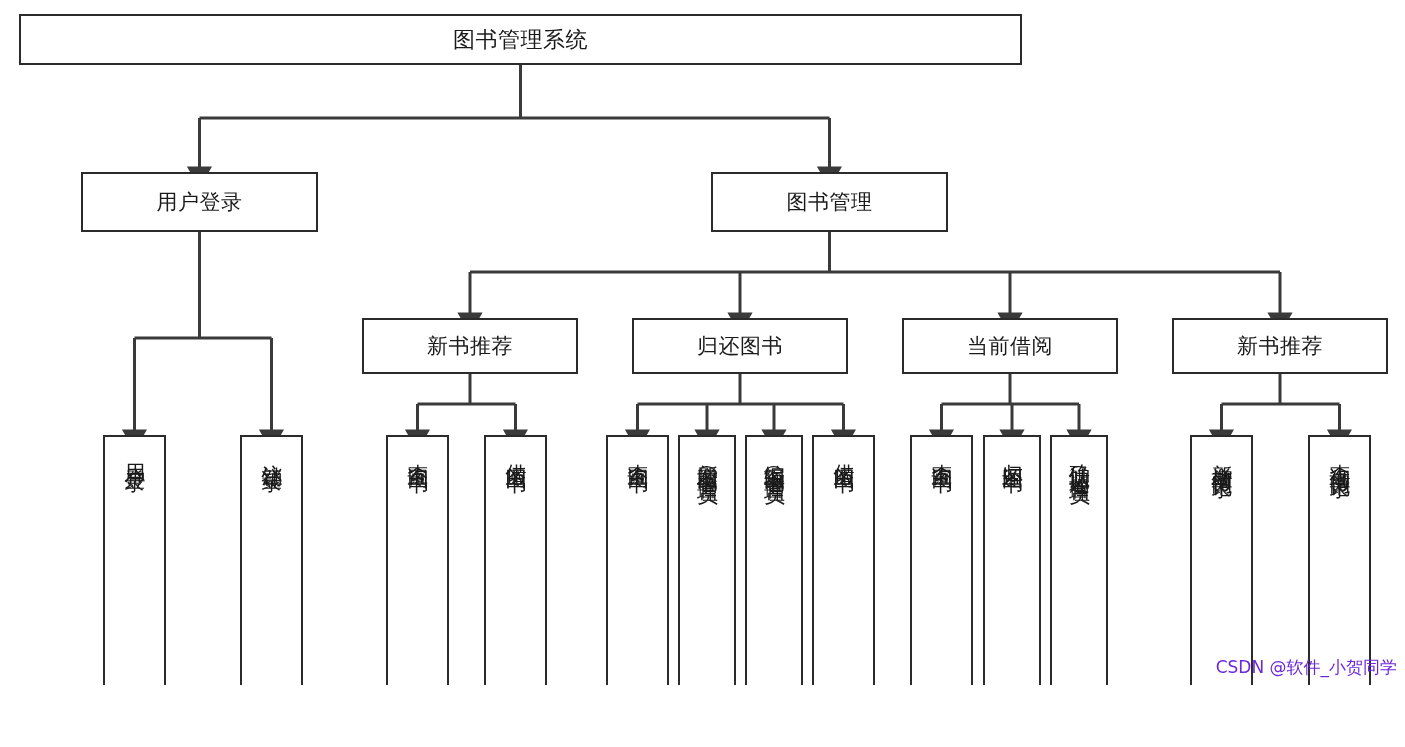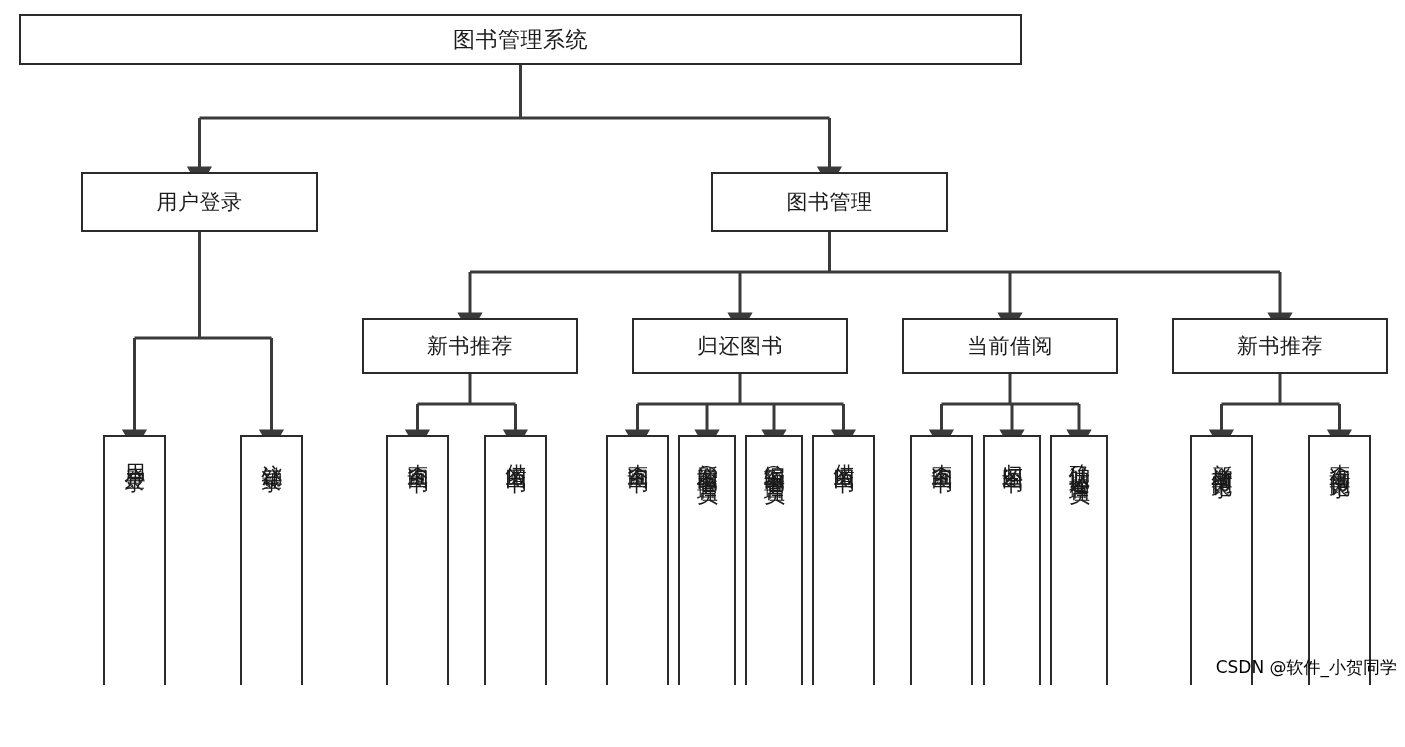--- a/index.html
+++ b/index.html
@@ -64,21 +64,21 @@
     font-size: 21px;
     line-height: 1;
     letter-spacing: 3px;
     text-align: center;
   }
   #watermark {
     position: absolute;
     right: 8px;
     bottom: 6px;
     font-size: 17px;
-    color: #000000;
+    color: #6d28d9;
     z-index: 5;
     white-space: pre;
     user-select: none;
   }
 </style>
 </head>
 <body>
 
 <div id="diagram-root">
 

